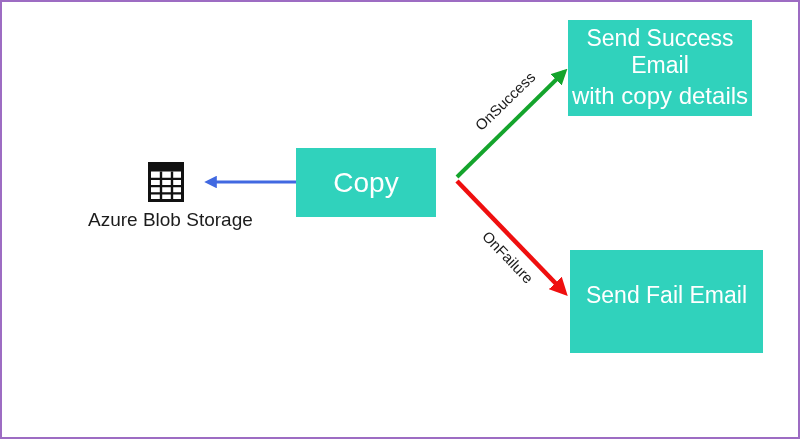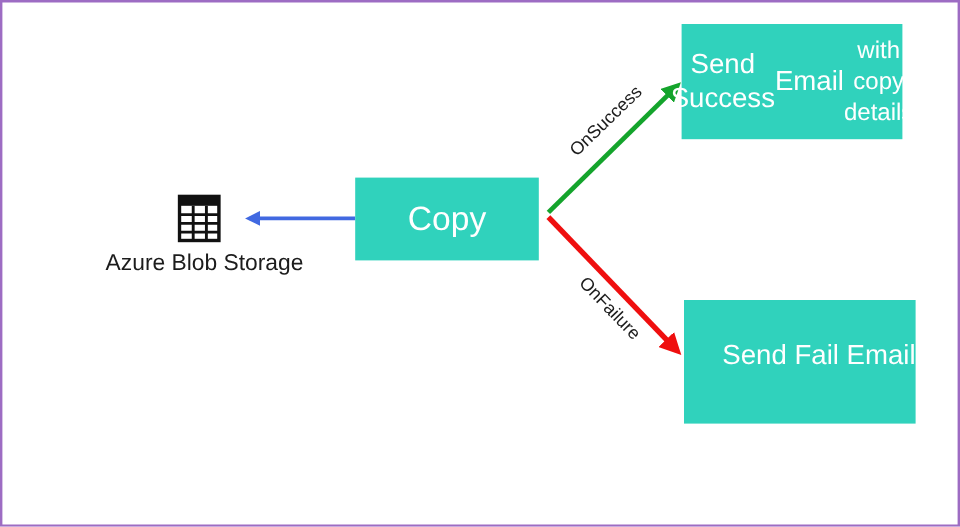--- a/index.html
+++ b/index.html
@@ -29,47 +29,46 @@
   .arrow-failure { stroke: var(--failure-arrow, #ef0f0f); stroke-width: 4.5; }
   .head-copy     { fill: var(--copy-arrow, #4169e1); }
   .head-success  { fill: var(--success-arrow, #14a42c); }
   .head-failure  { fill: var(--failure-arrow, #ef0f0f); }
 
   .box {
     position: absolute;
     background: var(--activity-fill, #30d2bc);
     color: var(--activity-text, #ffffff);
     display: flex;
-    flex-direction: row;
+    flex-direction: column;
     align-items: center;
     justify-content: center;
     text-align: center;
   }
   .copy-box {
     left: 296px; top: 148px;
-    width: 153px; height: 69px;
+    width: 140px; height: 69px;
     font-size: 28px;
   }
   .success-box {
     left: 568px; top: 20px;
     width: 184px; height: 96px;
   }
   .fail-box {
     left: 570px; top: 250px;
     width: 193px; height: 103px;
     padding-bottom: 12px;
     box-sizing: border-box;
-    justify-content: flex-end;
   }
   .box-title {
     font-size: 23px;
     line-height: 1.2;
   }
   .box-sub {
-    font-size: 20px;
+    font-size: 24px;
     line-height: 1.3;
   }
   .source-node {
     position: absolute;
     left: 0; top: 0;
   }
   .table-icon {
     position: absolute;
     left: 148px; top: 162px;
     width: 36px; height: 40px;

